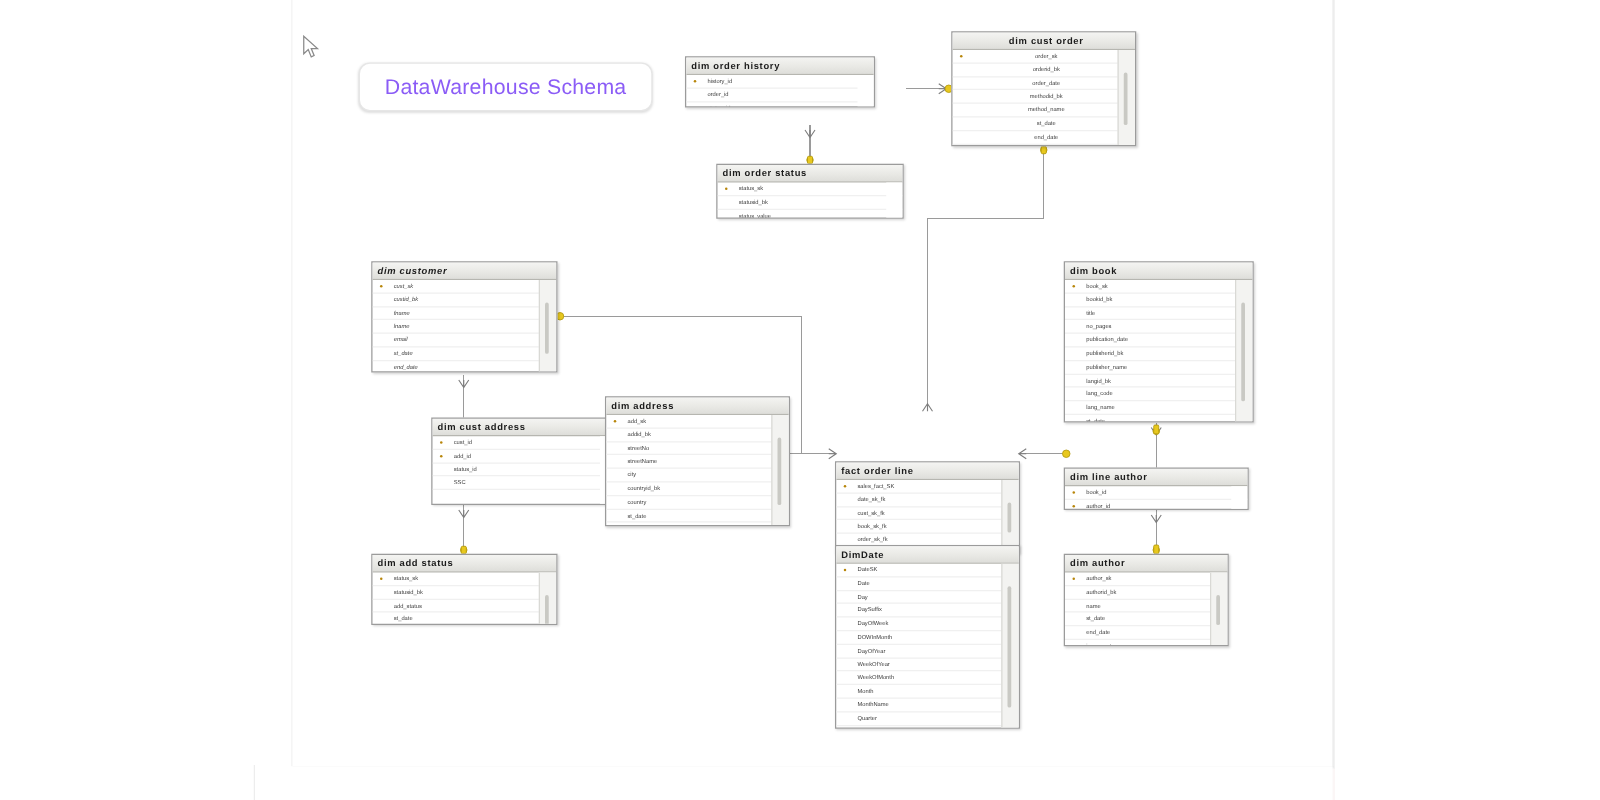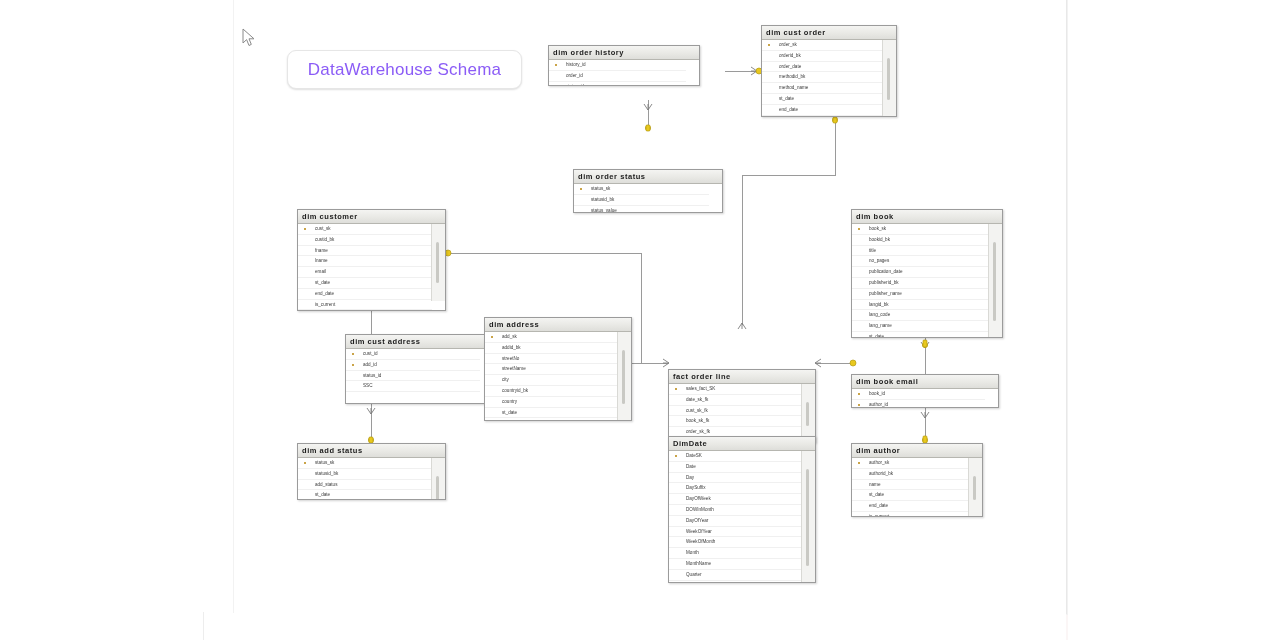--- a/index.html
+++ b/index.html
@@ -182,50 +182,50 @@
       <div class="body" style="height: 41px;">
         <div class="fields">
           <div class="fld pk">history_id</div>
           <div class="fld">order_id</div>
           <div class="fld">status_id</div>
           <div class="fld">status_date</div>
         </div>
         <div class="gutter"></div>
       </div>
     </div>
-    <div class="entity" style="left: 761px; top: 25px; width: 136px; height: 92px;">
+    <div class="entity" style="left: 761px; top: 25px; width: 148px; height: 92px; text-align: center;">
       <div class="hdr">dim cust order</div>
       <div class="body" style="height: 78px;">
         <div class="fields">
           <div class="fld pk">order_sk</div>
           <div class="fld">orderid_bk</div>
           <div class="fld">order_date</div>
           <div class="fld">methodid_bk</div>
           <div class="fld">method_name</div>
           <div class="fld">st_date</div>
           <div class="fld">end_date</div>
           <div class="fld">is_current</div>
         </div>
         <div class="gutter">
           <div class="thumb"></div>
         </div>
       </div>
     </div>
-    <div class="entity noscroll" style="left: 573px; top: 131px; width: 150px; height: 44px; margin-top: 38px;">
+    <div class="entity noscroll" style="left: 573px; top: 131px; width: 150px; height: 44px;">
       <div class="hdr">dim order status</div>
       <div class="body" style="height: 30px;">
         <div class="fields">
           <div class="fld pk">status_sk</div>
           <div class="fld">statusid_bk</div>
           <div class="fld">status_value</div>
         </div>
         <div class="gutter"></div>
       </div>
     </div>
-    <div class="entity" style="left: 297px; top: 209px; width: 149px; height: 102px;">
+    <div class="entity" style="left: 297px; top: 209px; width: 149px; height: 89px; font-style: italic;">
       <div class="hdr">dim customer</div>
       <div class="body" style="height: 77px;">
         <div class="fields">
           <div class="fld pk">cust_sk</div>
           <div class="fld">custid_bk</div>
           <div class="fld">fname</div>
           <div class="fld">lname</div>
           <div class="fld">email</div>
           <div class="fld">st_date</div>
           <div class="fld">end_date</div>
@@ -337,21 +337,21 @@
           <div class="fld">lang_code</div>
           <div class="fld">lang_name</div>
           <div class="fld">st_date</div>
         </div>
         <div class="gutter">
           <div class="thumb"></div>
         </div>
       </div>
     </div>
     <div class="entity noscroll" style="left: 851px; top: 374px; width: 148px; height: 34px;">
-      <div class="hdr">dim book email</div>
+      <div class="hdr">dim line author</div>
       <div class="body" style="height: 20px;">
         <div class="fields">
           <div class="fld pk">book_id</div>
           <div class="fld pk">author_id</div>
         </div>
         <div class="gutter"></div>
       </div>
     </div>
     <div class="entity" style="left: 851px; top: 443px; width: 132px; height: 74px;">
       <div class="hdr">dim author</div>

